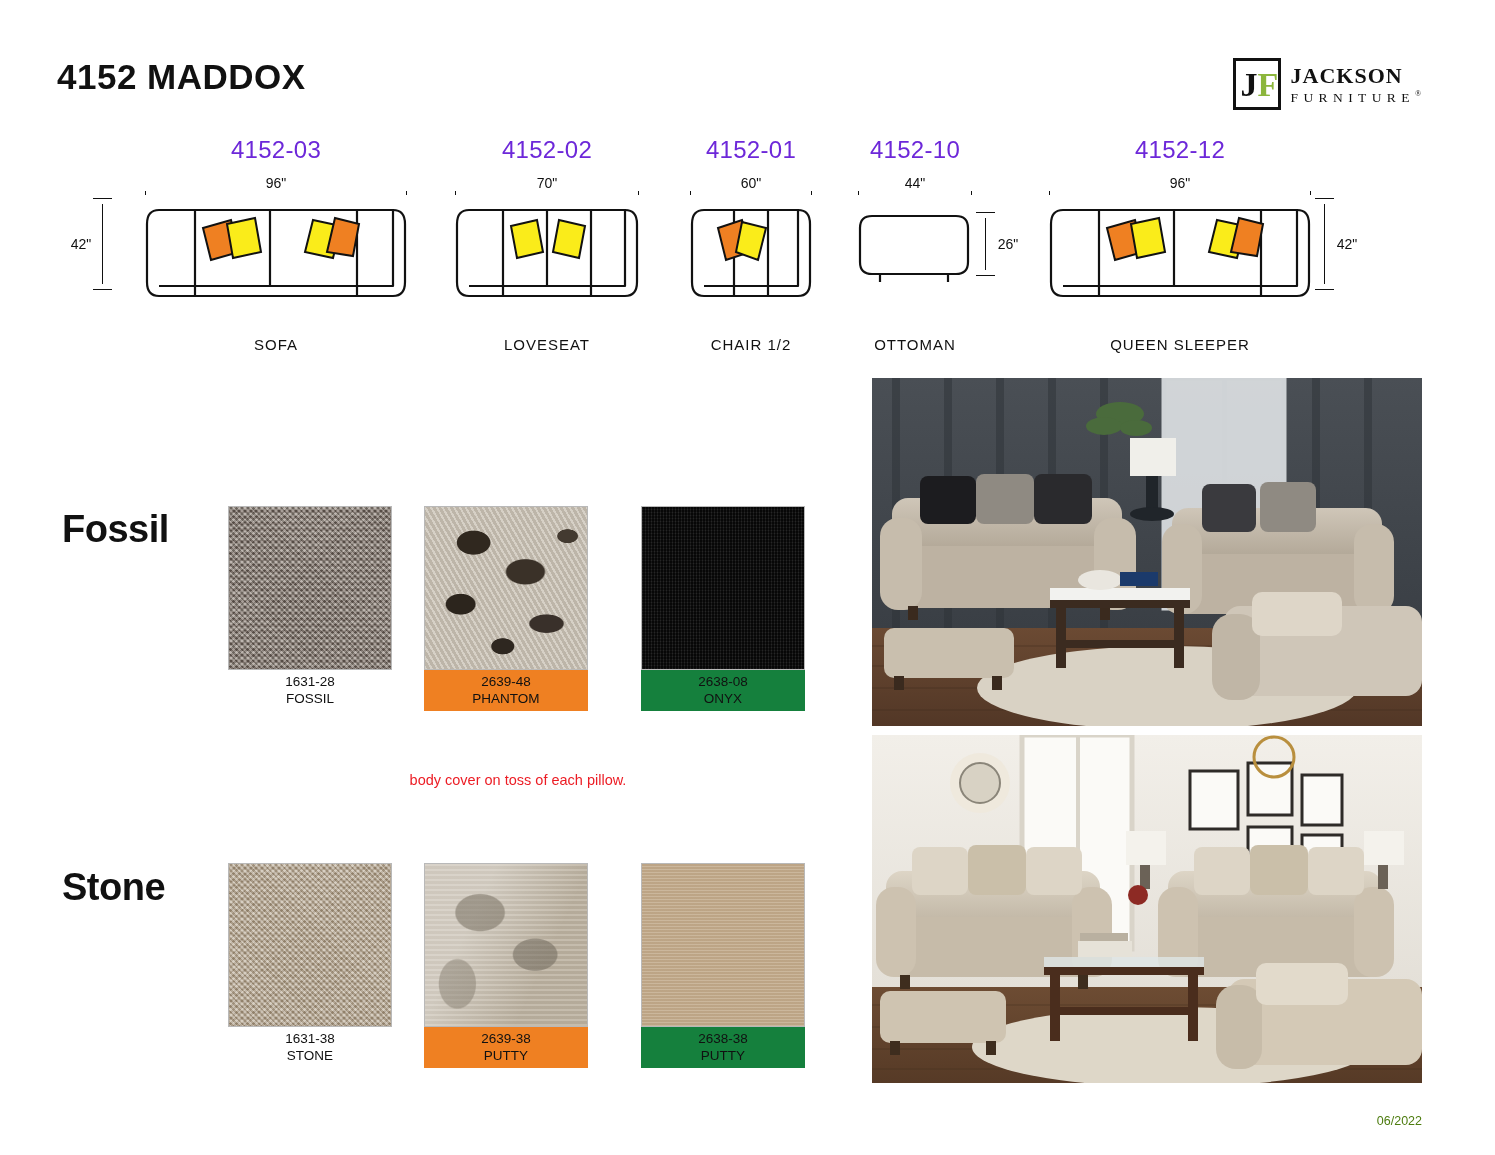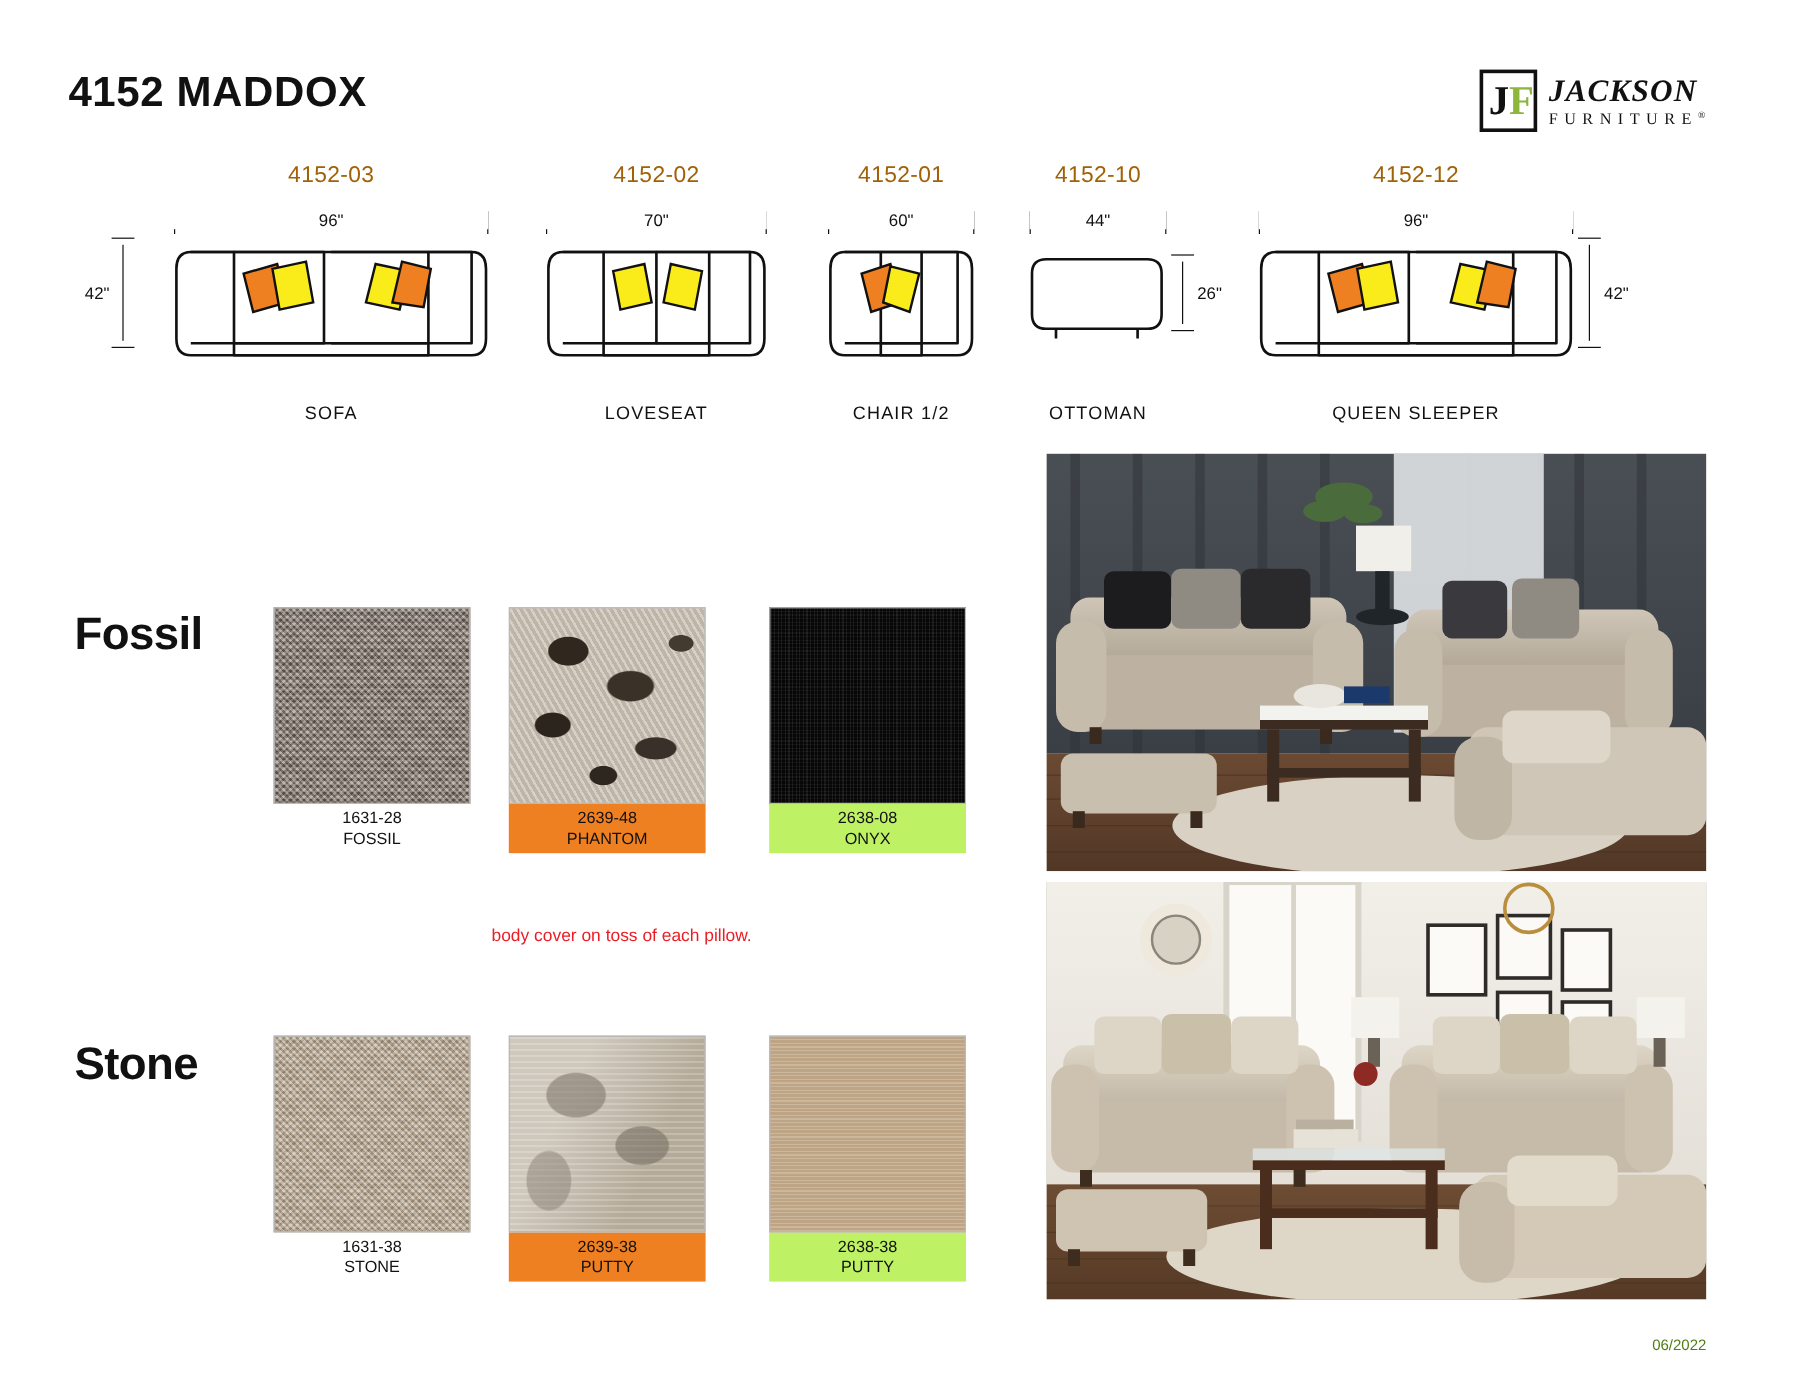--- a/index.html
+++ b/index.html
@@ -63,25 +63,24 @@
     color: #8cb63c;
     line-height: 44px;
   }
   #brand-logo .jf-words {
     display: flex;
     flex-direction: column;
     line-height: 1;
   }
   #brand-logo .jf-name {
     font-family: "Liberation Serif", serif;
-    font-size: 26px;
+    font-size: 22px;
     font-weight: bold;
     letter-spacing: 1px;
     color: #111;
-    font-style: italic;
   }
   #brand-logo .jf-sub {
     font-family: Liberation Serif, serif;
     font-size: 13.5px;
     letter-spacing: 5.4px;
     color: #111;
     margin-top: 3px;
   }
   #brand-logo .jf-sub sup {
     font-size: 8px;
@@ -95,22 +94,22 @@
     top: 136px;
     width: 1495px;
     height: 230px;
   }
   .piece {
     position: absolute;
     top: 0;
   }
   .piece .code {
     text-align: center;
-    font-size: 19px;
-    color: #a16207;
+    font-size: 24px;
+    color: #6d28d9;
     letter-spacing: 0.3px;
   }
   .piece .name {
     text-align: center;
     font-size: 15px;
     letter-spacing: 1px;
     color: #111;
     position: absolute;
     left: 0;
     width: 100%;
@@ -219,21 +218,21 @@
   .swatch .lbl {
     margin-top: 0;
     text-align: center;
     font-size: 13.5px;
     line-height: 17px;
     padding: 3px 0 4px;
     color: #111;
   }
   .swatch .lbl.plain { background: transparent; }
   .swatch .lbl.orange { background: #ef8022; }
-  .swatch .lbl.yellow { background: #bef264; }
+  .swatch .lbl.yellow { background: #15803d; }
 
   
   .tex-fossil {
     background-color: #8f8278;
     background-image:
       repeating-linear-gradient(45deg, rgba(255,255,255,0.20) 0 2px, rgba(0,0,0,0.16) 2px 4px),
       repeating-linear-gradient(-45deg, rgba(255,255,255,0.16) 0 2px, rgba(0,0,0,0.18) 2px 4px),
       repeating-linear-gradient(0deg, rgba(60,45,35,0.22) 0 3px, rgba(230,225,215,0.18) 3px 6px);
   }
   .tex-phantom {

